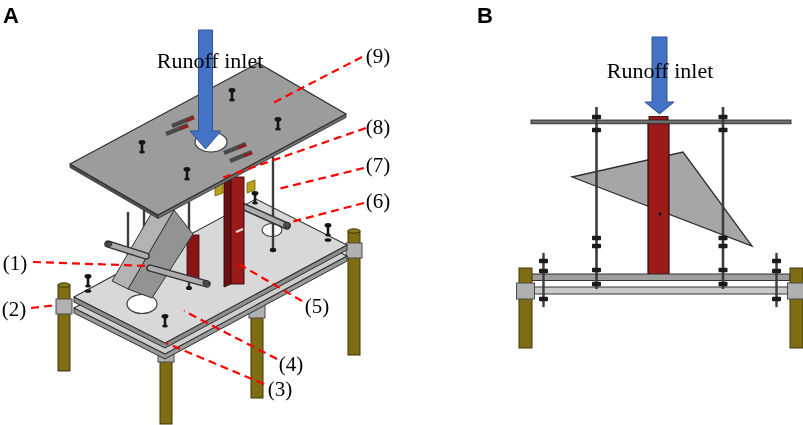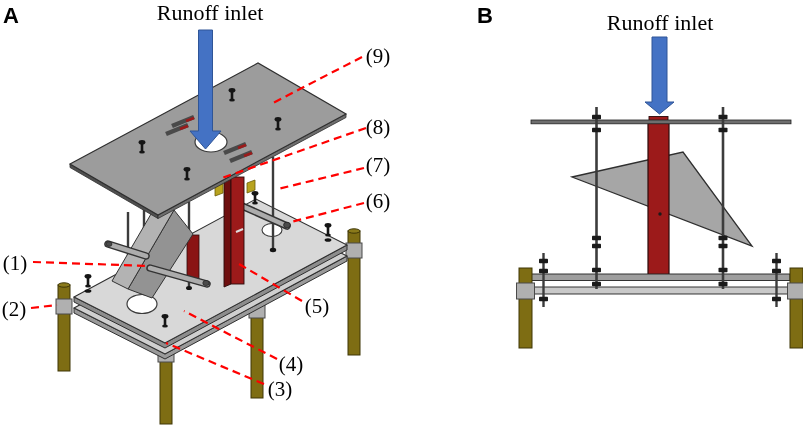--- a/index.html
+++ b/index.html
@@ -4,21 +4,21 @@
 <style>
   html,body{margin:0;padding:0;background:#fff;}
   #figure{position:relative;width:803px;height:425px;background:#ffffff;overflow:hidden;
           font-family:"Liberation Serif","DejaVu Serif",serif;}
   #scene{position:absolute;left:0;top:0;}
   .lbl{position:absolute;transform:translate(-50%,-50%);font-size:21px;line-height:1;
        color:#000;white-space:nowrap;z-index:5;}
   .panel-letter{position:absolute;font-family:"Liberation Sans","DejaVu Sans",sans-serif;
        font-weight:700;font-size:22px;line-height:1;color:#000;z-index:5;}
   .inlet{position:absolute;transform:translate(-50%,-50%);font-size:22px;color:#000;
-       white-space:nowrap;z-index:5;}
+       white-space:nowrap;z-index:5;margin-top:48px;}
 </style>
 </head>
 <body>
 
 <div id="figure">
 
 <svg id="scene" width="803" height="425" viewBox="0 0 803 425">
   <defs>
     <g id="boltA">
       <line x1="0" y1="0" x2="0" y2="9" stroke="#151515" stroke-width="2.6"></line>

